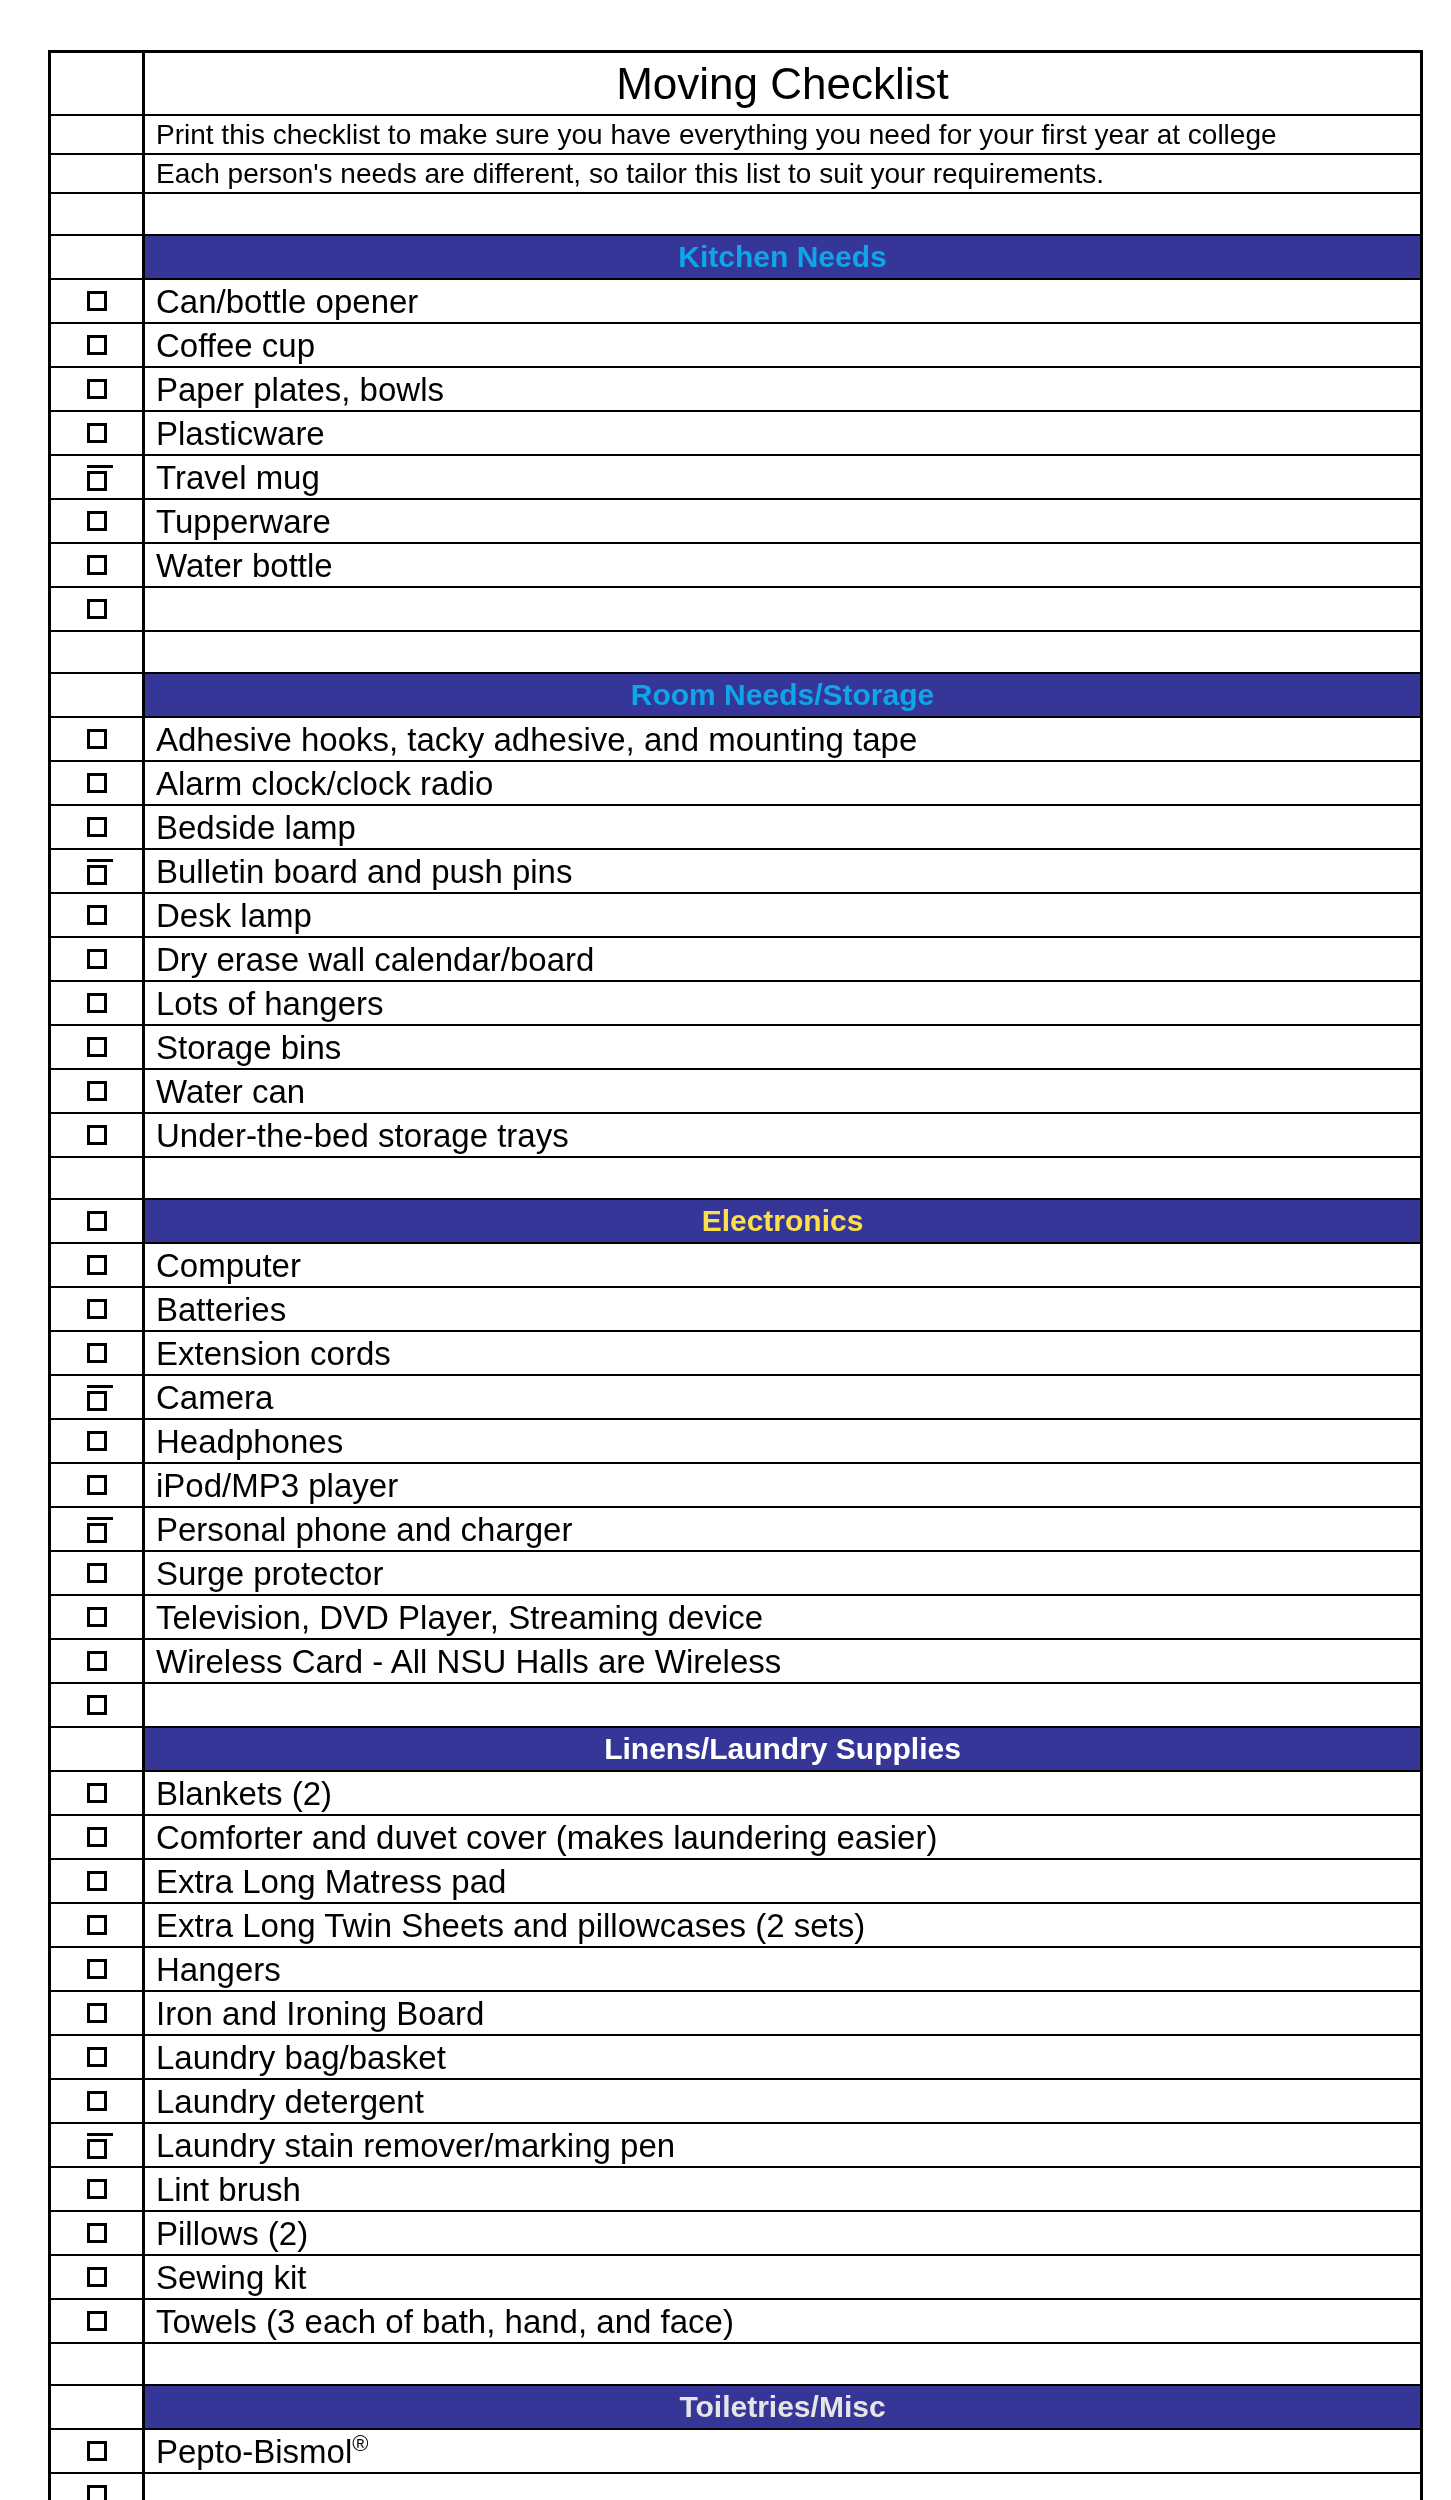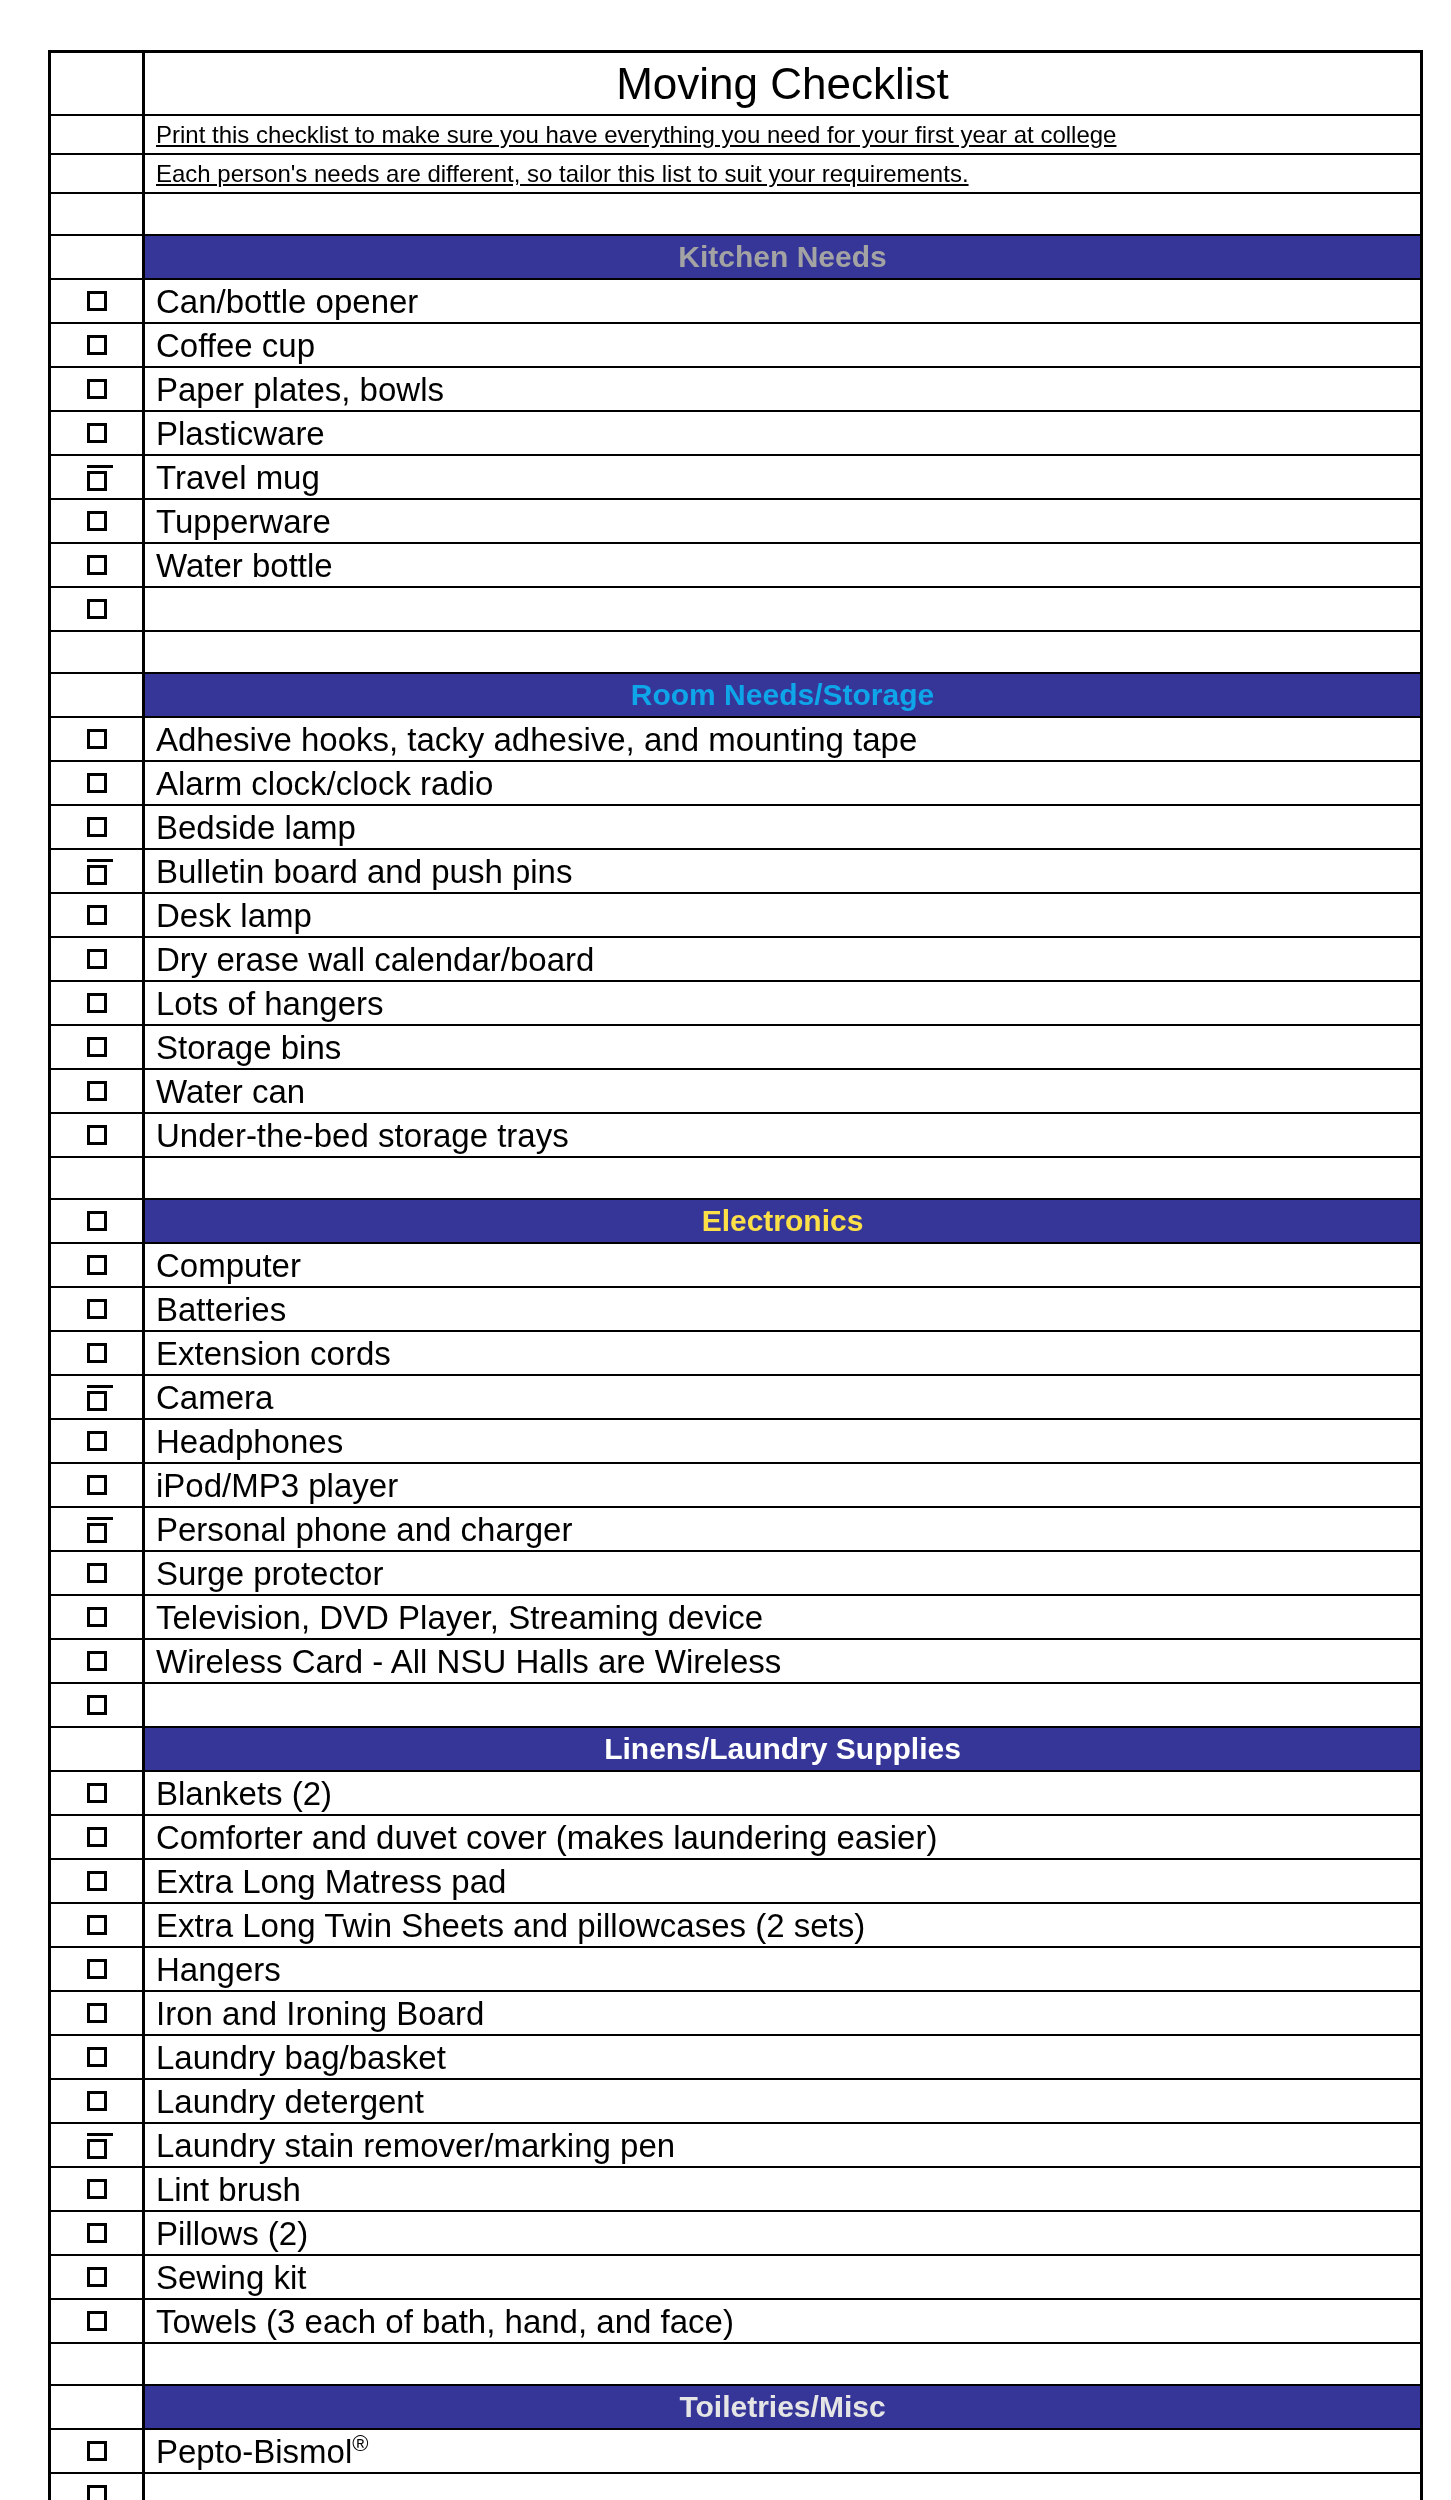--- a/index.html
+++ b/index.html
@@ -40,21 +40,21 @@
     display: flex; align-items: center;
     padding-left: 11px;
     min-width: 0;
   }
   .r-title .cell-main, .r-section .cell-main { padding: 0; }
   .title-text {
     flex: 1; text-align: center;
     font-size: 44px; line-height: 1;
     white-space: nowrap;
   }
-  .sub-text { font-size: 24px; white-space: nowrap; text-decoration: underline; }
+  .sub-text { font-size: 28px; white-space: nowrap; }
   .section-bar {
     flex: 1; align-self: stretch;
     display: flex; align-items: center; justify-content: center;
     font-weight: bold; font-size: 30px;
   }
   .item-label { font-size: 33px; white-space: nowrap; line-height: 1; }
   .item-label .bold-part { font-weight: normal; }
   .item-label sup { font-size: 22px; line-height: 0; vertical-align: super; }
   .checkbox {
     width: 20px; height: 20px;
@@ -93,21 +93,21 @@
           <span class="sub-text">Each person's needs are different, so tailor this list to suit your requirements.</span>
         </div>
       </div>
       <div class="row r-spacer">
         <div class="cell-check"></div>
         <div class="cell-main"></div>
       </div>
       <div class="row r-section">
         <div class="cell-check"></div>
         <div class="cell-main">
-          <div class="section-bar" style="background: rgb(54, 54, 153); color: #a3a3a3;">
+          <div class="section-bar" style="background: rgb(54, 54, 153); color: #0ea5e9;">
             <span>Kitchen Needs</span>
           </div>
         </div>
       </div>
       <div class="row r-item">
         <div class="cell-check">
           <div class="checkbox"></div>
         </div>
         <div class="cell-main">
           <span class="item-label"><span>Can/bottle opener</span></span>

